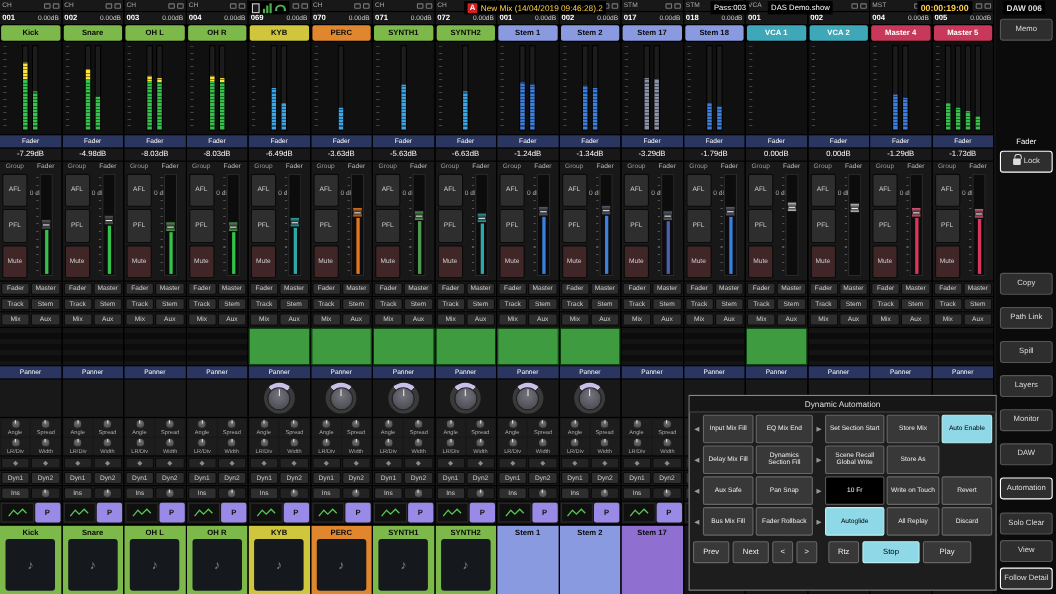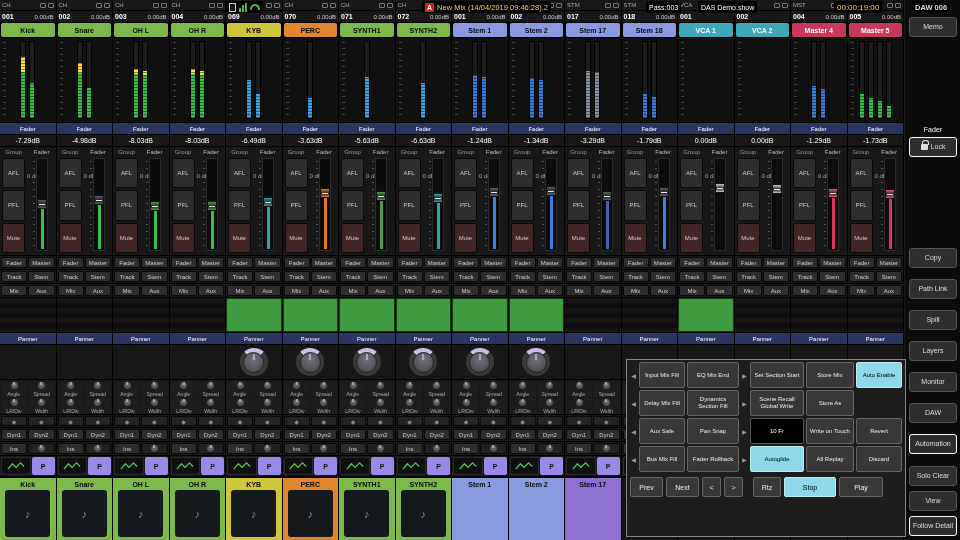--- a/index.html
+++ b/index.html
@@ -13,21 +13,21 @@
 .icon-page{width:7px;height:9px;border:1px solid #ccc;background:#1a1a1a;display:inline-block}
 .icon-meter{display:inline-flex;align-items:flex-end;gap:1px;height:9px}
 .icon-meter i{display:inline-block;width:2px;background:#4caf50}
 .icon-meter i:nth-child(1){height:4px}.icon-meter i:nth-child(2){height:7px}.icon-meter i:nth-child(3){height:9px}
 .icon-phones{width:10px;height:6px;border:2px solid #4caf50;border-bottom:none;border-radius:5px 5px 0 0;display:inline-block}
 .abadge-box{left:422px}
 .abadge{background:#d02020;color:#fff;font-size:7px;font-weight:bold;padding:0 2px;border-radius:1px;line-height:9px}
 .mixtitle{color:#ffd24a;font-size:7.5px;white-space:nowrap}
 .pass-box{left:646px}.pass{color:#fff;font-size:7px}
 .show-box{left:698px}.show{color:#fff;font-size:7px}
-.tc-box{left:834px}.tc{color:#ffd24a;font-size:8px;font-weight:normal}
+.tc-box{left:834px}.tc{color:#ffd24a;font-size:8px;font-weight:bold}
 .daw-box{left:912px}.daw{color:#ddd;font-size:7.5px;font-weight:bold}
 
 
 #strips{position:absolute;left:0;top:0;width:904px;height:540px;display:flex;z-index:1}
 .strip{flex:1 1 0;min-width:0;display:flex;flex-direction:column;background:#000;border-right:1px solid #000;overflow:hidden}
 .sec{background:#181818;margin-bottom:1px;overflow:hidden;flex-shrink:0}
 .hdr1{height:10px;display:flex;align-items:center;padding:0 2px;gap:2px}
 .htype{font-size:6px;color:#aaa;flex:1}
 .hicon{width:6px;height:5px;border:1px solid #777;border-radius:1px;flex-shrink:0}
 .hdr2{height:11px;display:flex;align-items:center;padding:0 2px}
@@ -1783,20 +1783,21 @@
       <div class="sbtn2" style="top: 310px;">Spill</div>
       <div class="sbtn2" style="top: 341px;">Layers</div>
       <div class="sbtn2" style="top: 372px;">Monitor</div>
       <div class="sbtn2" style="top: 403px;">DAW</div>
       <div class="sbtn2" style="top: 466px;">Solo Clear</div>
       <div class="sbtn2" style="top: 491px;">View</div>
       <div class="sbtn2 white" style="top: 516px;">Follow Detail</div>
     </div>
 
   <div class="apanel">
+    <div class="ptitle">Dynamic Automation</div>
     <div id="pgrid">
         <div class="prow">
           <span class="parrow">◀</span>
           <div class="pbtn c0">Input Mix Fill</div>
           <div class="pbtn c1">EQ Mix End</div>
           <span class="parrow">▶</span>
           <div class="pbtn c2">Set Section Start</div>
           <div class="pbtn c3">Store Mix</div>
           <div class="pbtn c4 on">Auto Enable</div>
         </div>

